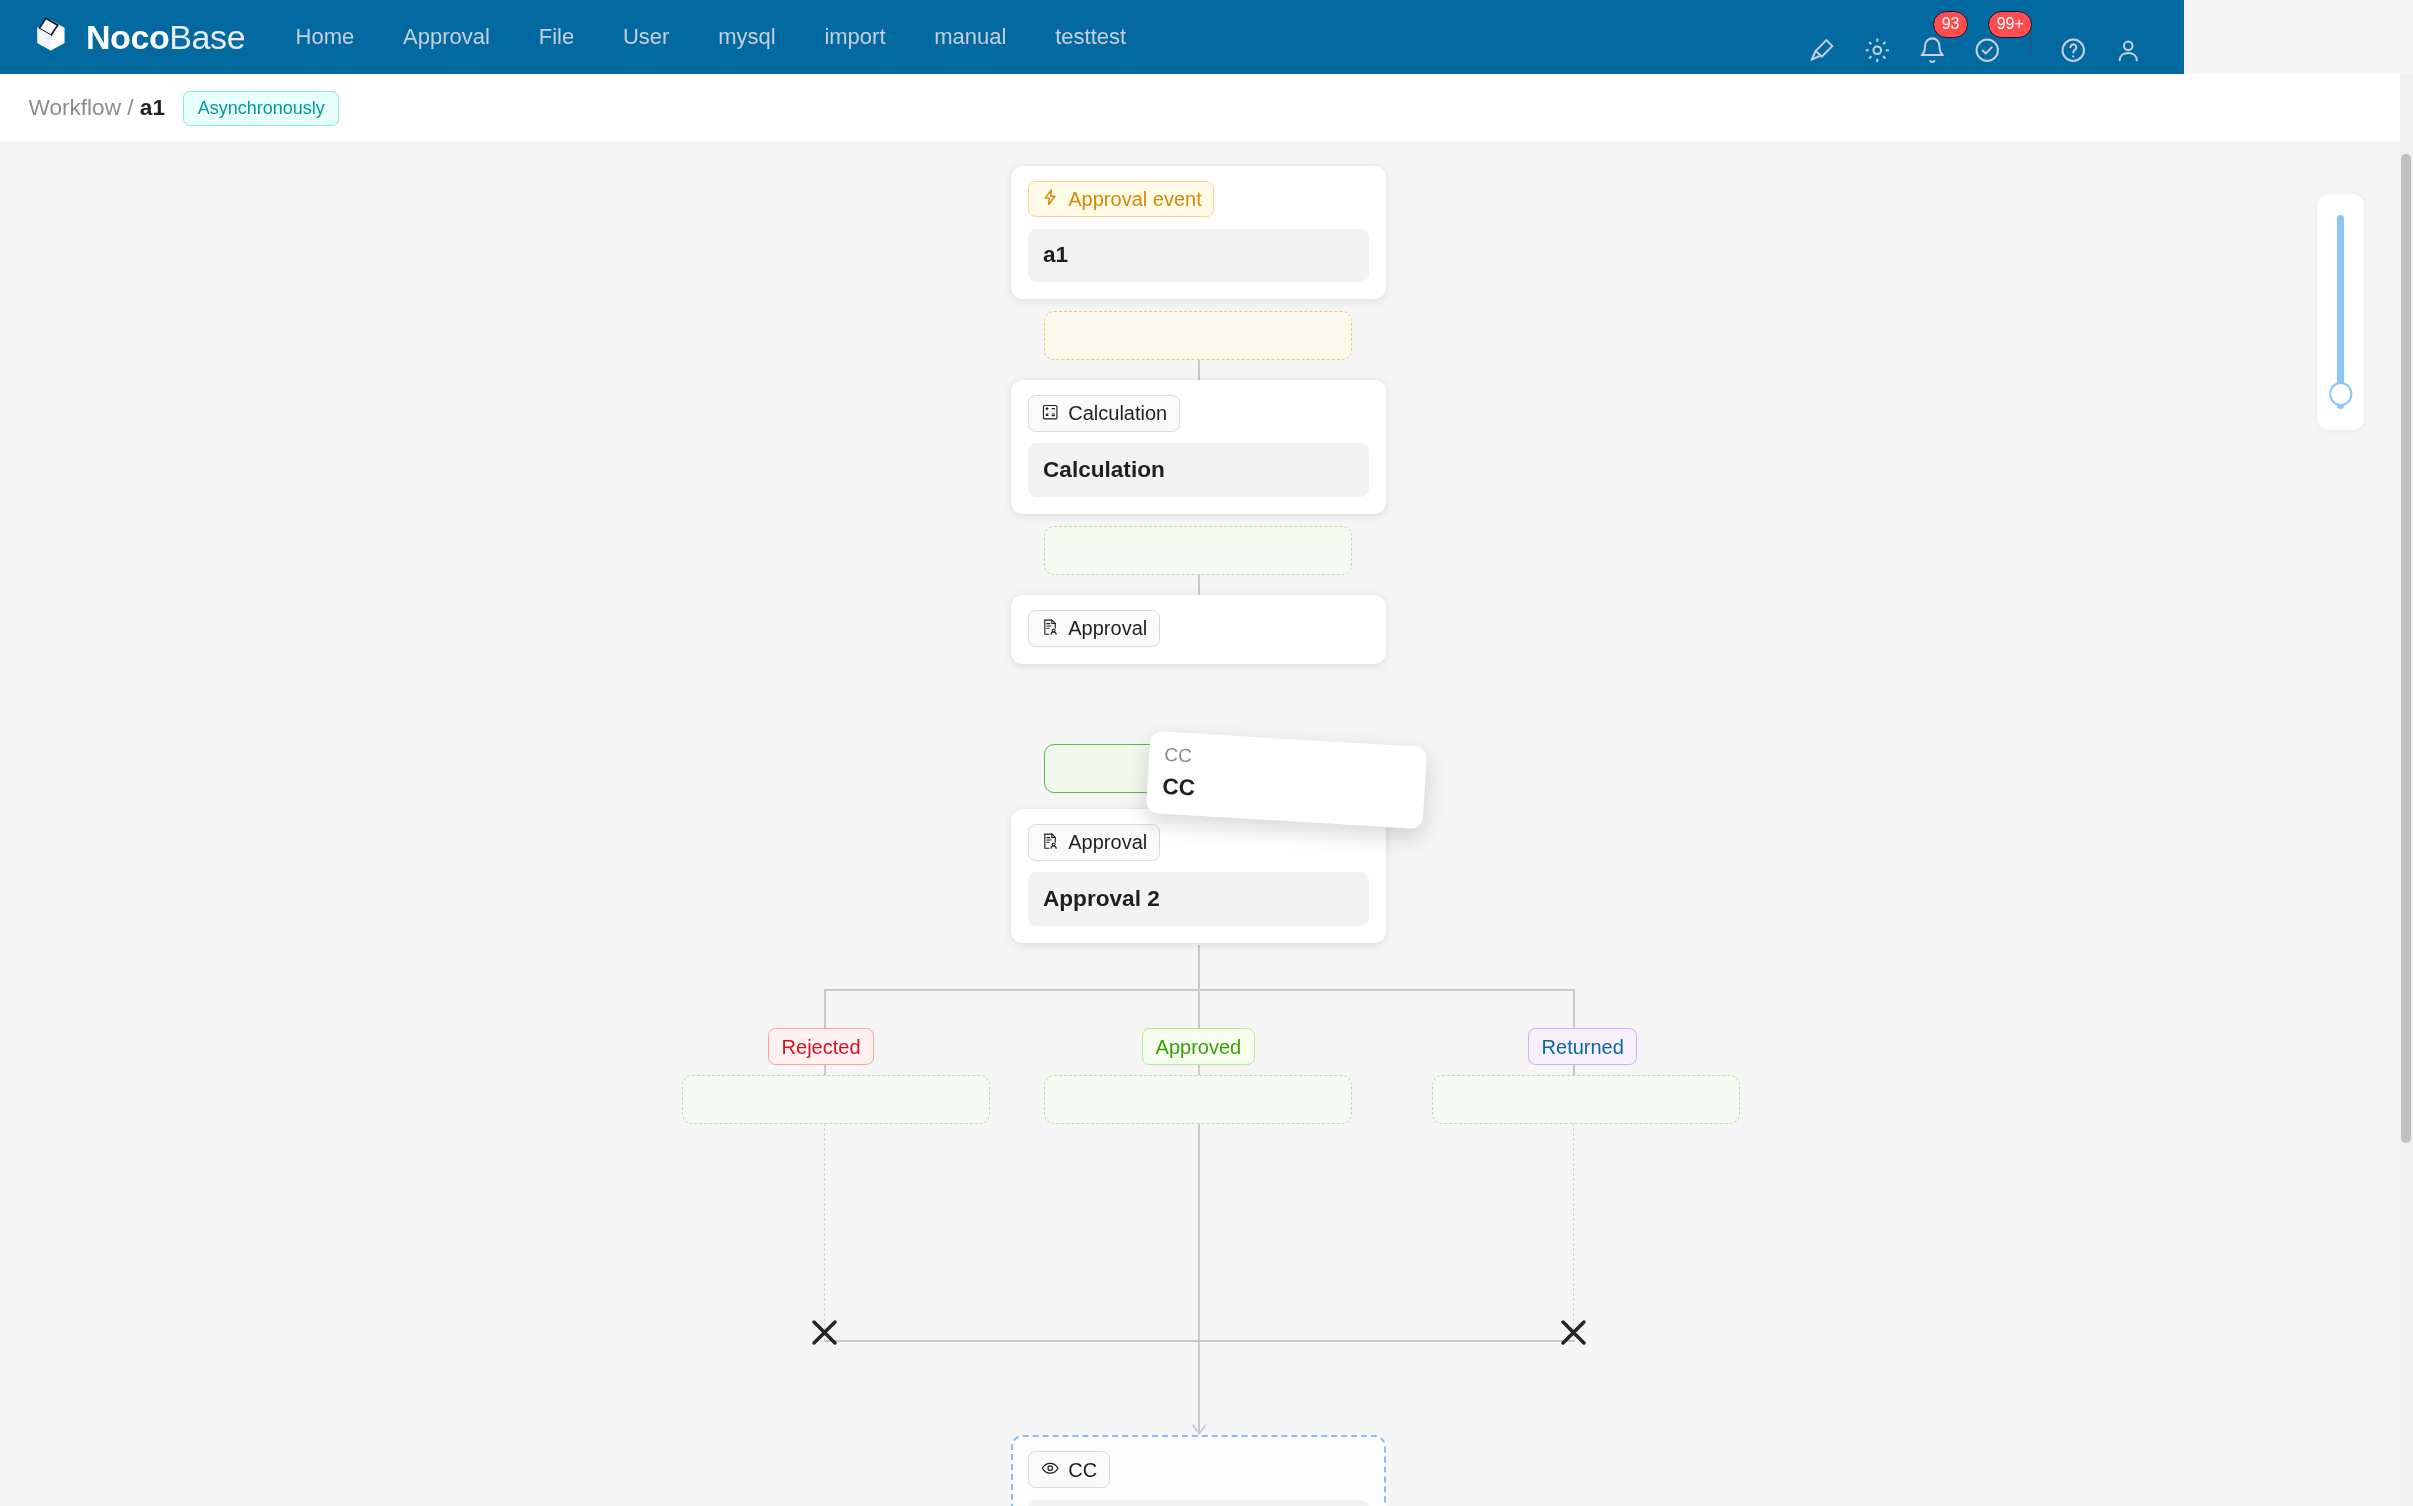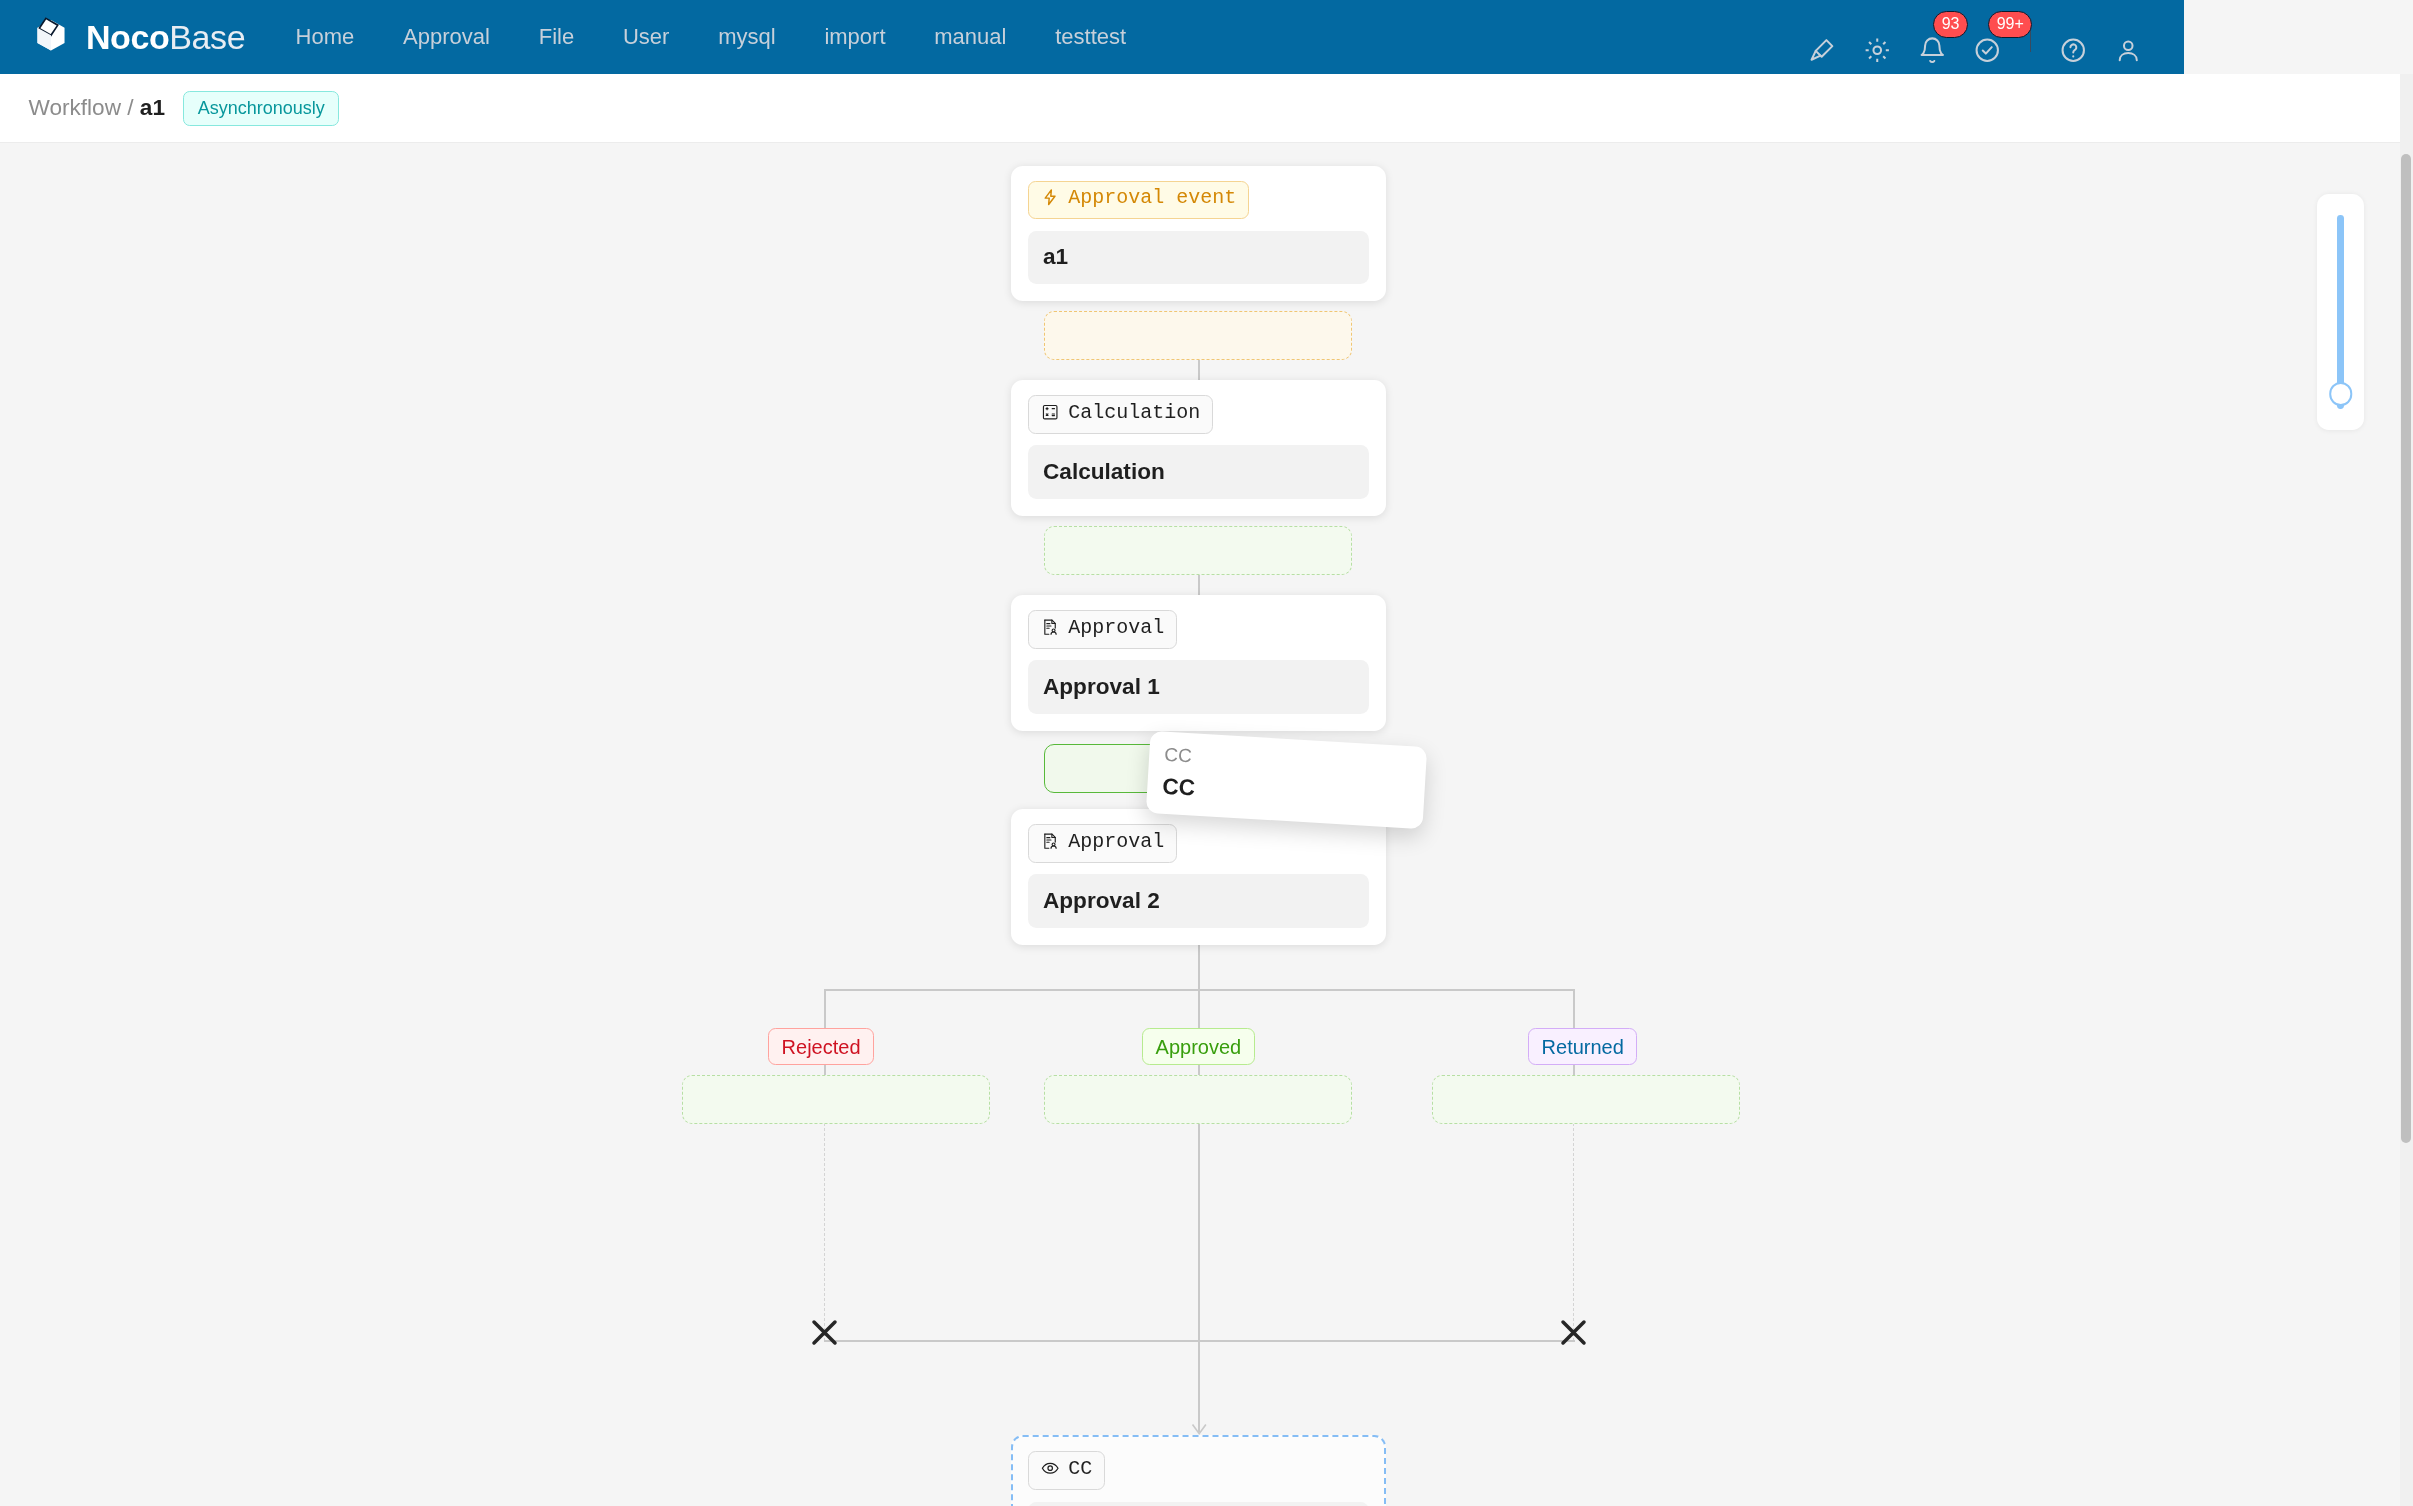--- a/index.html
+++ b/index.html
@@ -121,26 +121,25 @@
   .node {
     position: absolute;
     width: 375px;
     background: #ffffff;
     border-radius: 11.7px;
     box-shadow: 0 1.7px 8.4px rgba(0,0,0,0.10);
     padding: 15px 17px 17px 17px;
     z-index: 10;
   }
   .node-tag {
-    display: inline-flex; gap: 9.2px;
+    display: inline-flex; align-items: center; gap: 9.2px;
     border: 0.8px solid #d9d9d9; background: #fafafa;
     border-radius: 7.5px; padding: 6.7px 11.7px;
     font-size: 20px; line-height: 1; color: #1f1f1f;
     white-space: nowrap;
-    font-family: Liberation Mono, monospace;
   }
   .node-tag.trigger {
     border-color: #f5d492; background: #fffbe6; color: #d48806;
   }
   .node-title {
     margin-top: 11.7px;
     background: #f2f2f2; border-radius: 8.4px;
     padding: 14.2px 15px;
     font-size: 22.6px; font-weight: 700; color: #1f1f1f;
     line-height: 1.1;
@@ -389,21 +388,20 @@
           <path d="M5 2.8h9.4l4.2 4.2v6.2"></path>
           <path d="M5 2.8v18.4h5.2"></path>
           <path d="M14.2 2.8v4.4h4.4"></path>
           <path d="M7.6 7.4h4M7.6 10.4h5.4M7.6 13.4h3"></path>
           <circle cx="16.4" cy="16.2" r="1.9"></circle>
           <path d="M13.1 21.3c0-1.9 1.5-3 3.3-3s3.3 1.1 3.3 3"></path>
         </svg>
       </span>
       <span>Approval</span>
     </div>
-    <div class="node-title">Approval 1</div>
   </div>
 
   <div class="dropzone active" style="left:1044px; top:602px;"></div>
 
   <div class="node" style="left:1011px; top:667px;">
     <div class="node-tag">
       <span>
         <svg width="18.4" height="18.4" viewBox="0 0 24 24" fill="none" stroke="#1f1f1f" stroke-width="1.5" stroke-linecap="round" stroke-linejoin="round">
           <path d="M5 2.8h9.4l4.2 4.2v6.2"></path>
           <path d="M5 2.8v18.4h5.2"></path>

